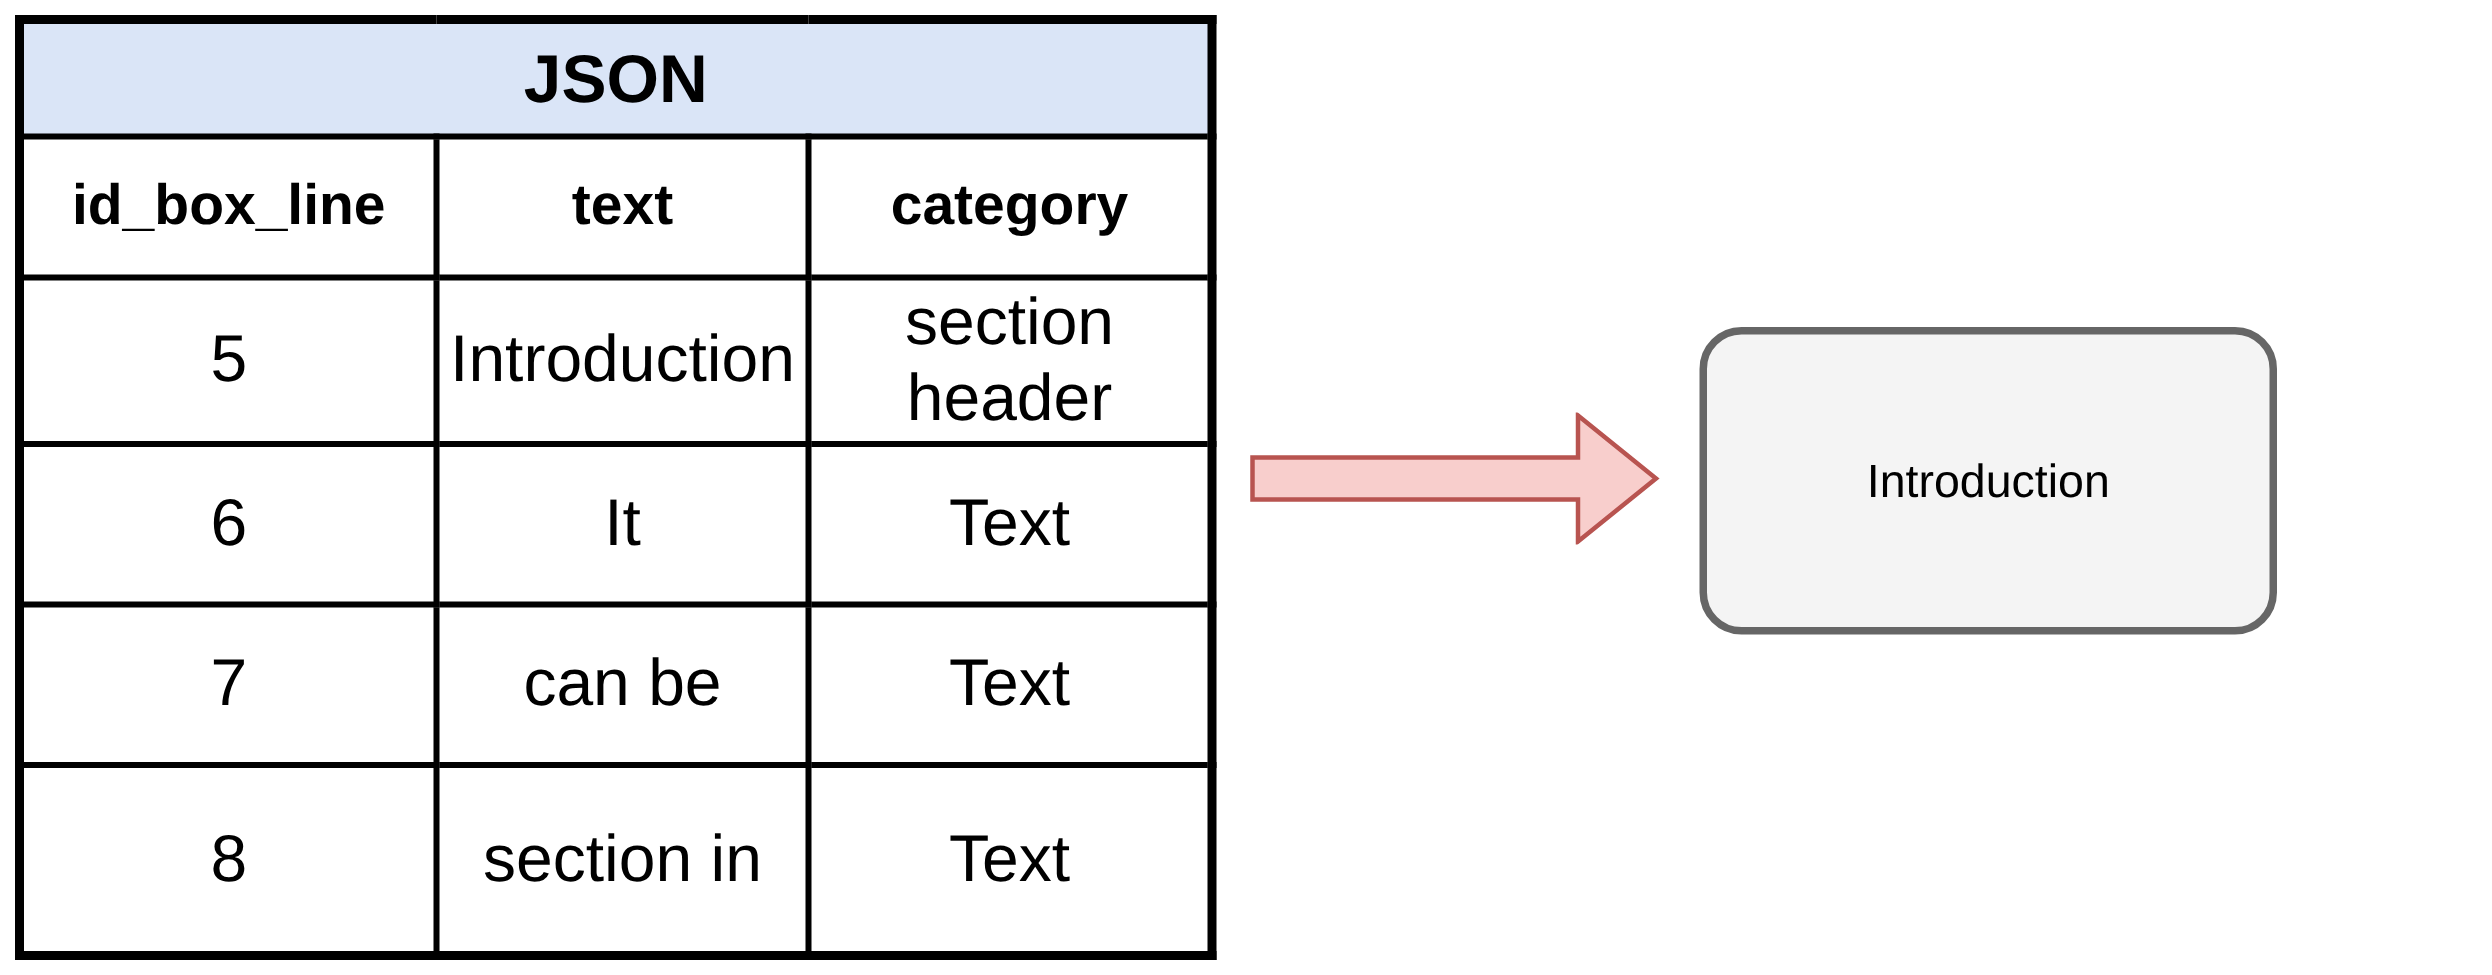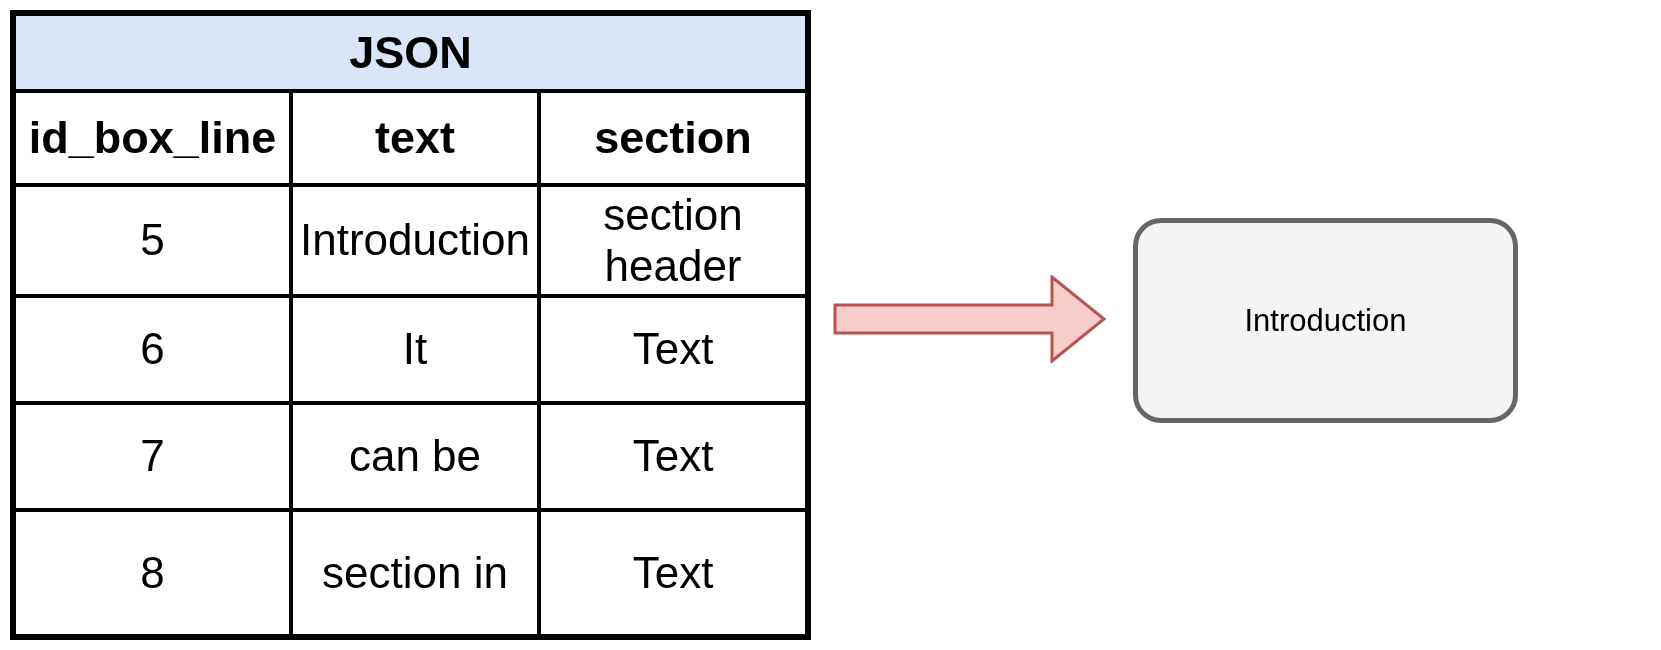--- a/index.html
+++ b/index.html
@@ -36,21 +36,21 @@
     background: #ffffff;
   }
   tr.title-row td {
     height: 78px;
     font-weight: bold;
     font-size: 45px;
   }
   tr.header-row td {
     height: 94px;
     font-weight: bold;
-    font-size: 45px;
+    font-size: 38px;
   }
   tr.data-row-0 td { height: 111px; }
   tr.data-row-1 td { height: 107px; }
   tr.data-row-2 td { height: 107px; }
   tr.data-row-3 td { height: 127px; }
 
   
   .arrow-wrap {
     position: absolute;
     left: 833px;
@@ -91,21 +91,21 @@
       <col style="width:248px">
       <col style="width:269px">
     </colgroup>
     <tbody>
       <tr class="title-row">
         <td colspan="3" style="background-color: rgb(218, 229, 247);">JSON</td>
       </tr>
       <tr class="header-row">
         <td>id_box_line</td>
         <td>text</td>
-        <td>section</td>
+        <td>category</td>
       </tr>
       <tr class="data-row-0">
         <td>5</td>
         <td>Introduction</td>
         <td>section header</td>
       </tr>
       <tr class="data-row-1">
         <td>6</td>
         <td>It</td>
         <td>Text</td>

